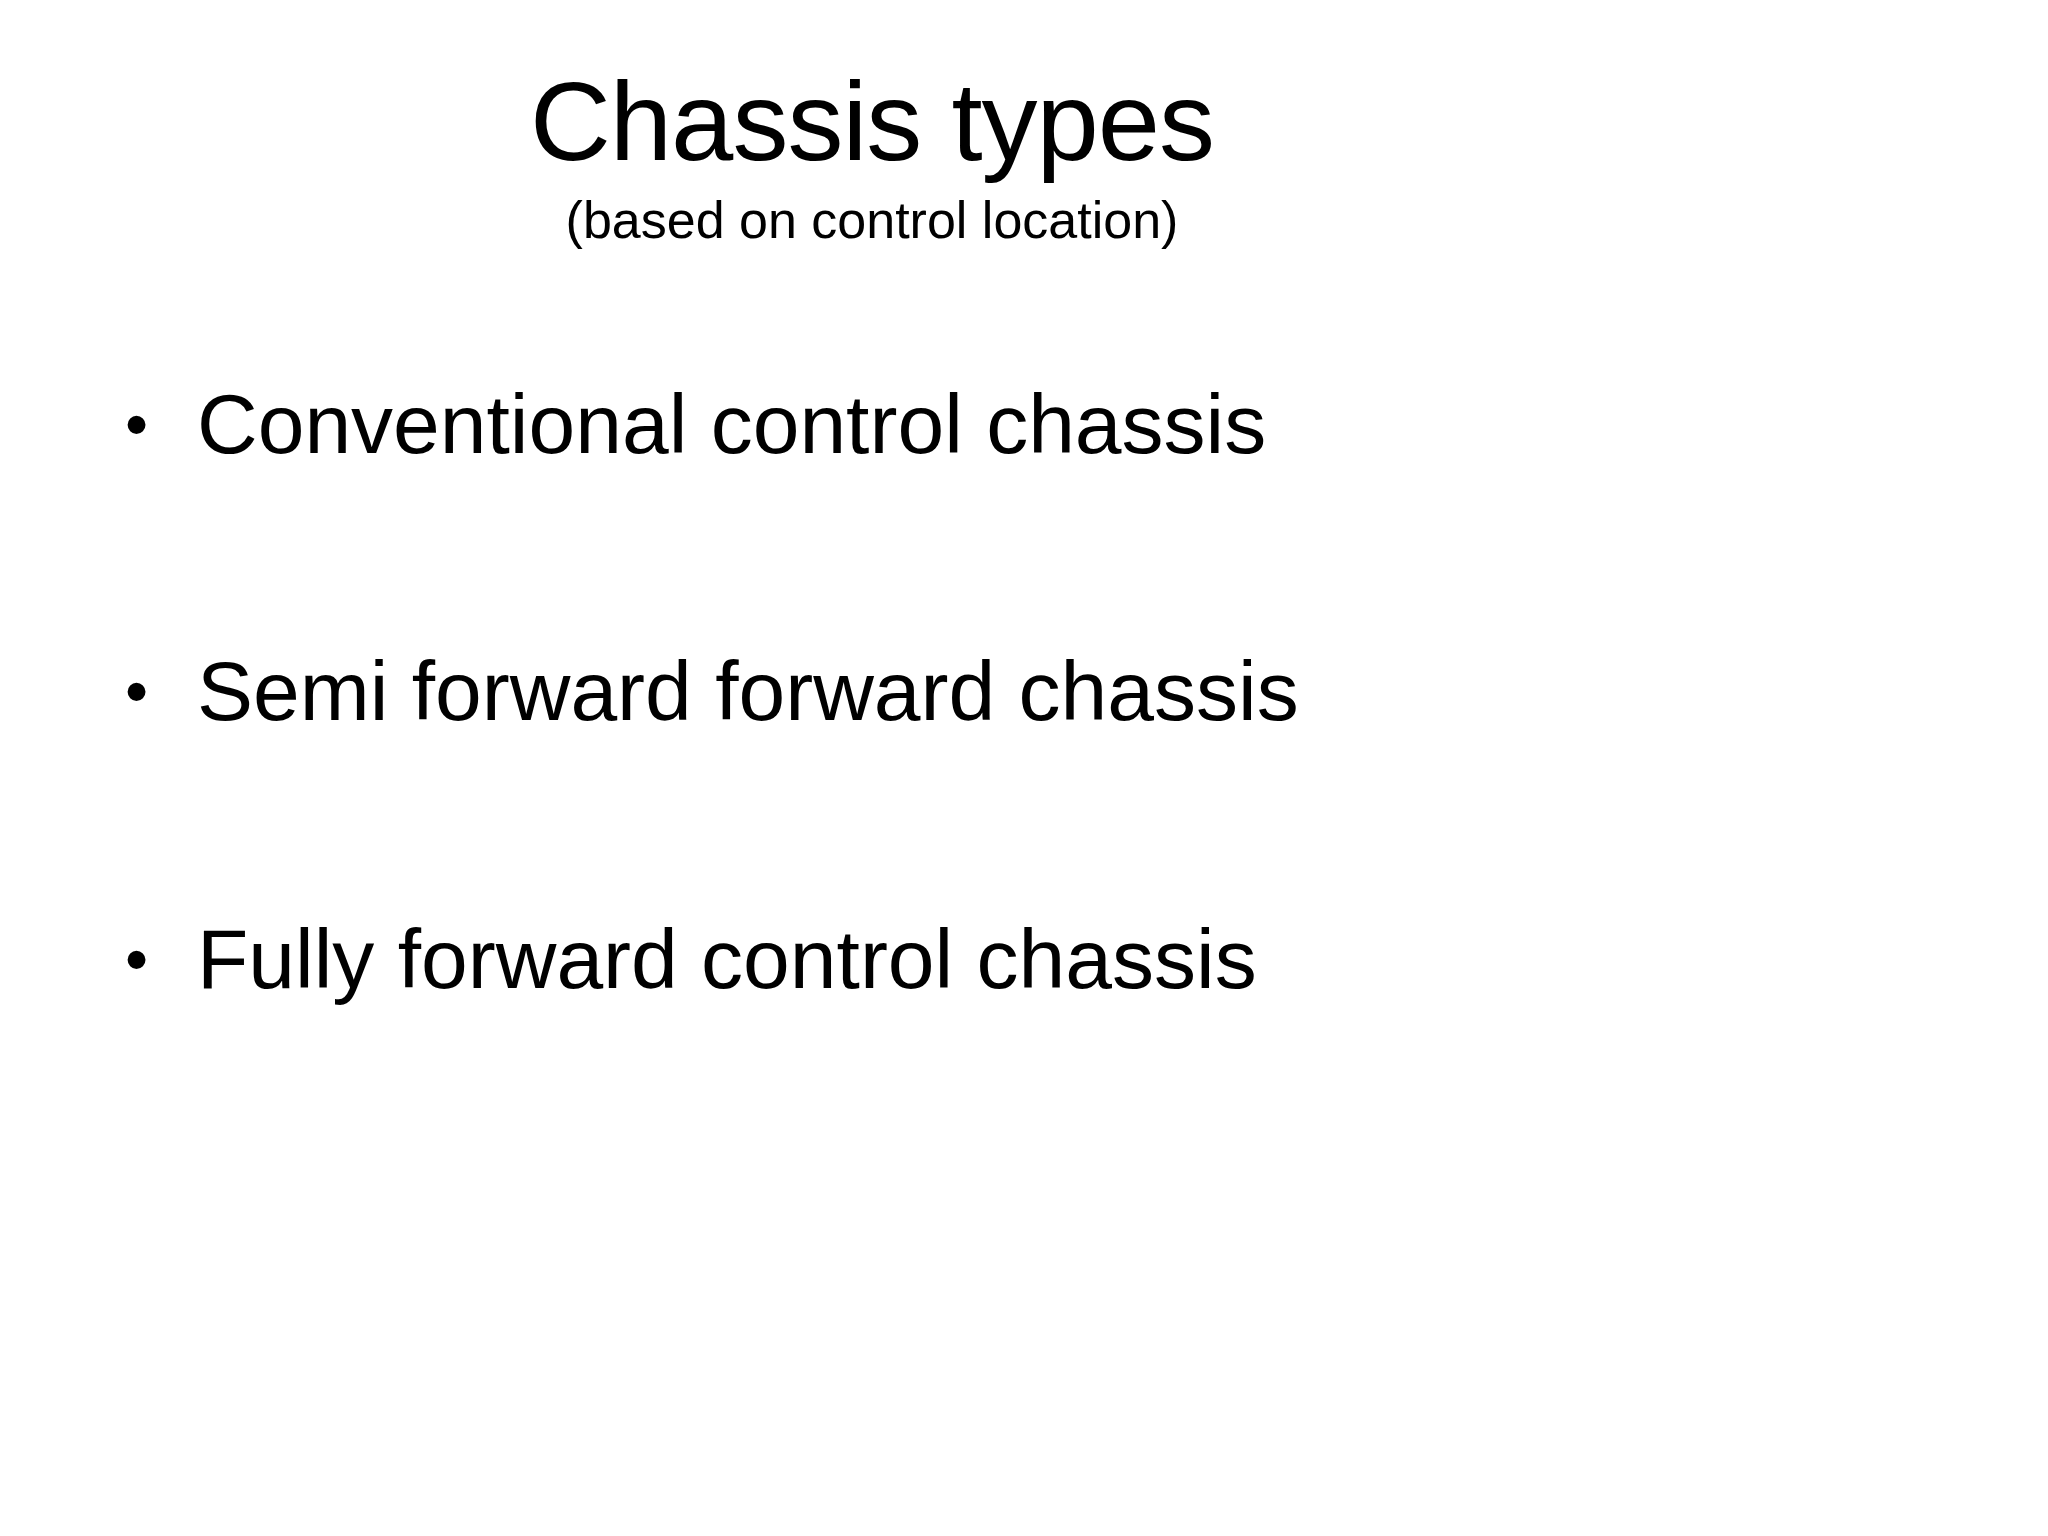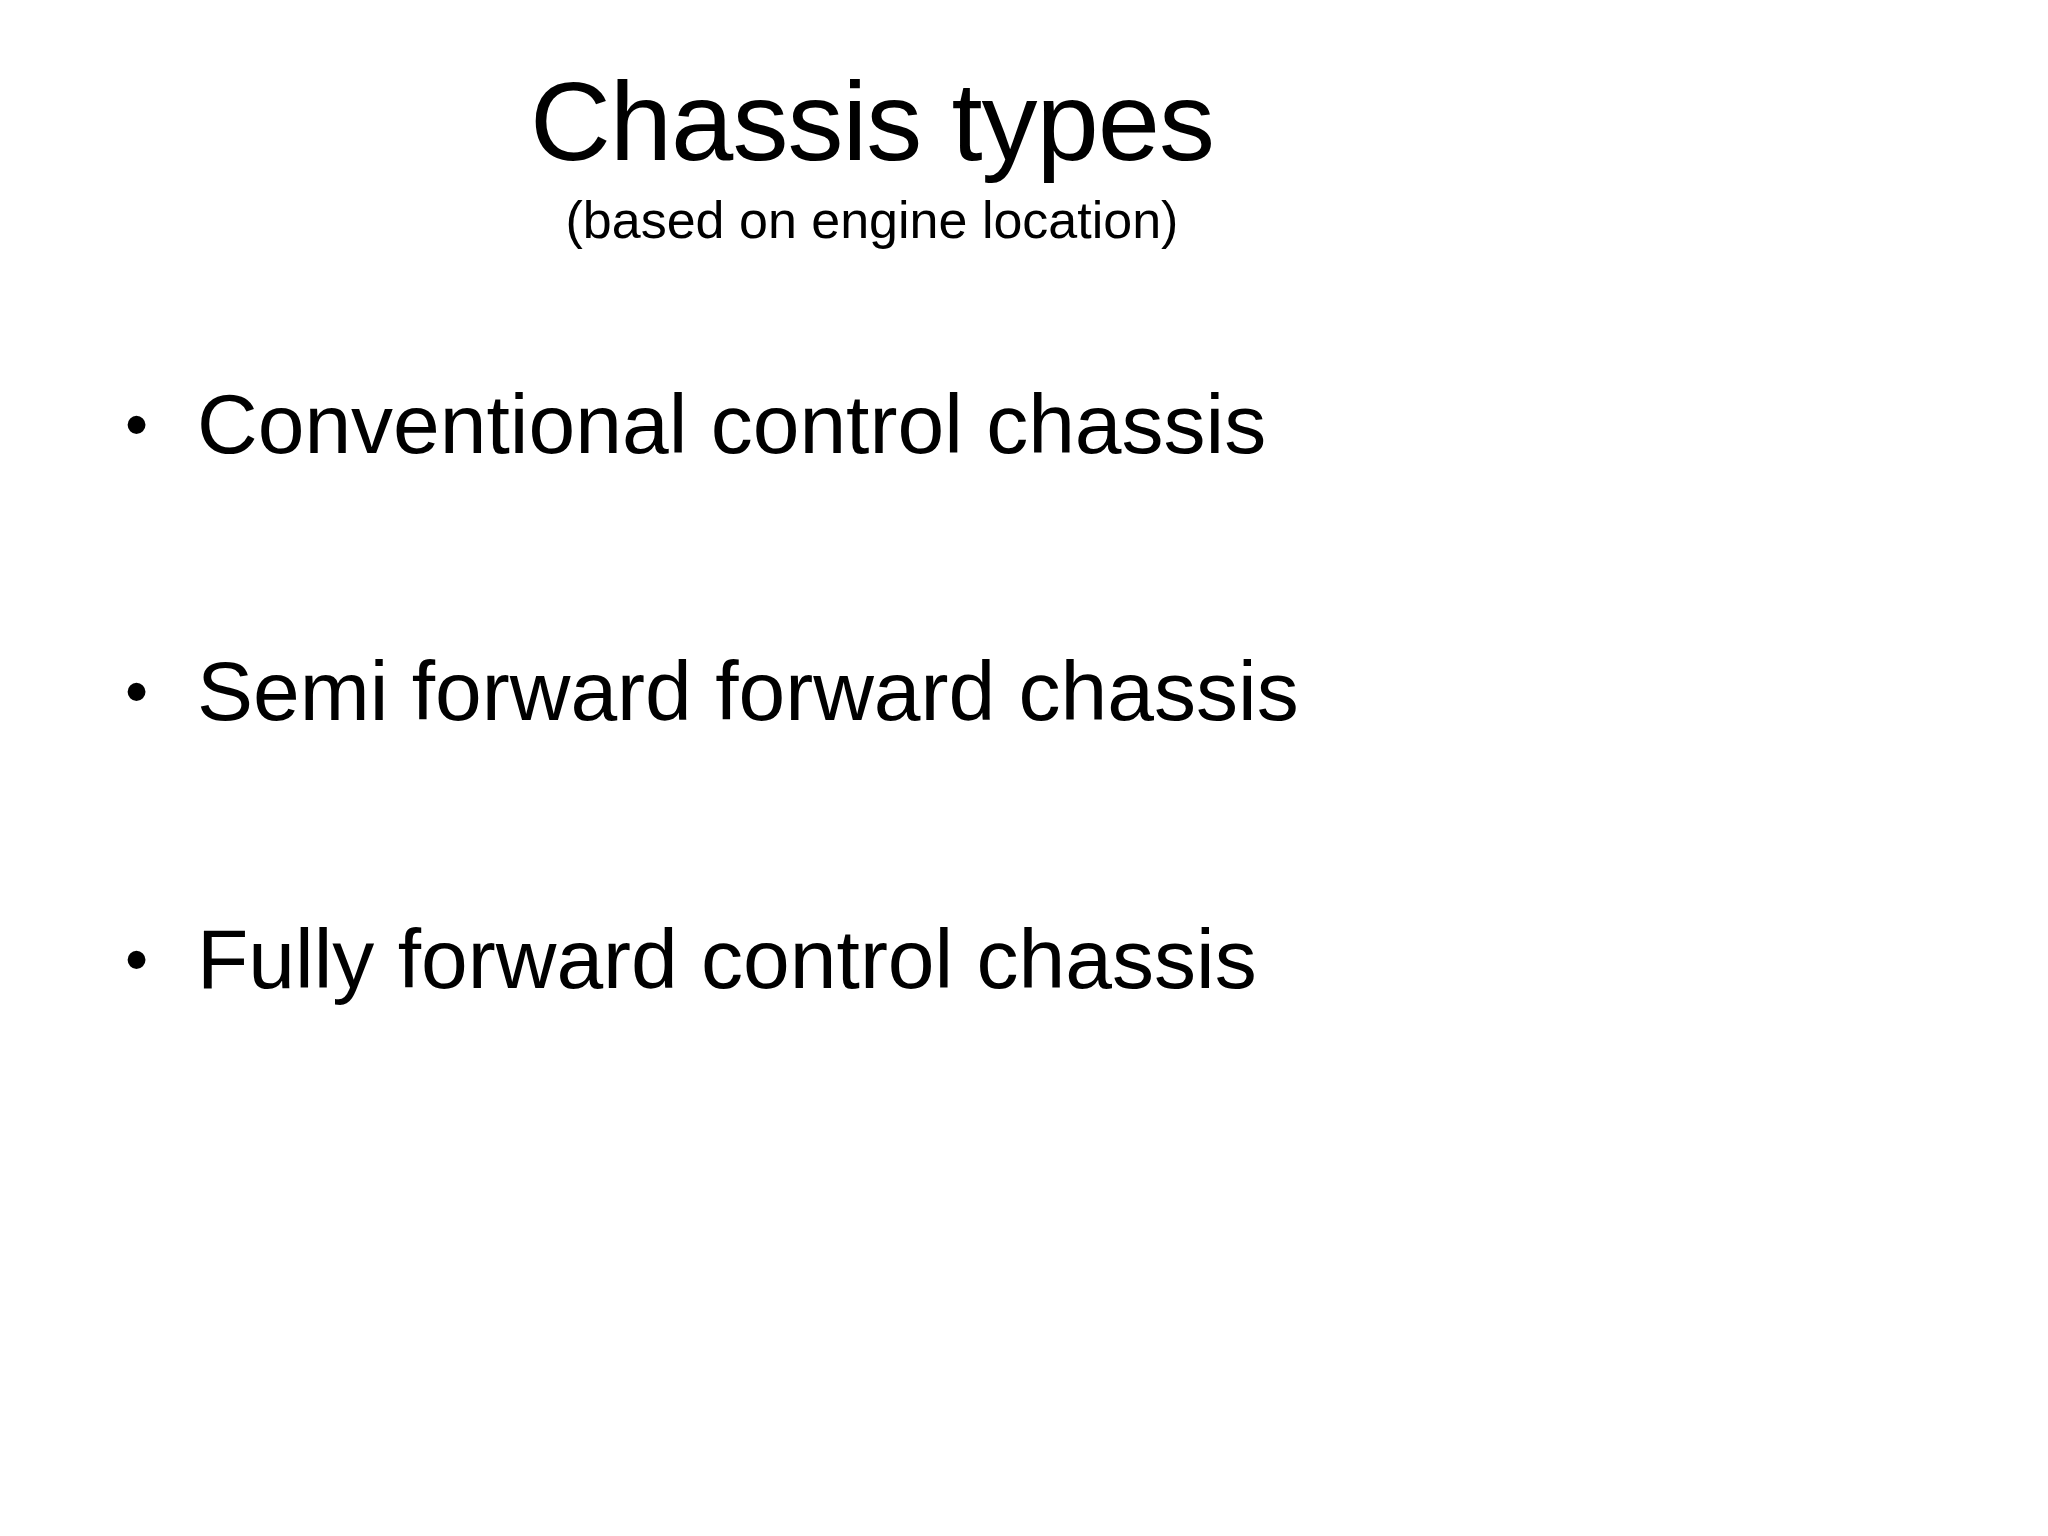--- a/index.html
+++ b/index.html
@@ -58,21 +58,21 @@
     flex: 1 1 auto;
   }
 </style>
 </head>
 <body>
 
 <div class="slide">
 
   <div class="slide-header">
     <h1 class="slide-title">Chassis types</h1>
-    <div class="slide-subtitle">(based on engine location)</div>
+    <div class="slide-subtitle">(based on control location)</div>
   </div>
 
   <ul class="bullet-list">
     <li class="bullet-item">
       <span class="bullet-marker">•</span>
       <span class="bullet-text">Conventional control chassis</span>
     </li>
     <li class="bullet-item">
       <span class="bullet-marker">•</span>
       <span class="bullet-text">Semi forward forward chassis</span>

